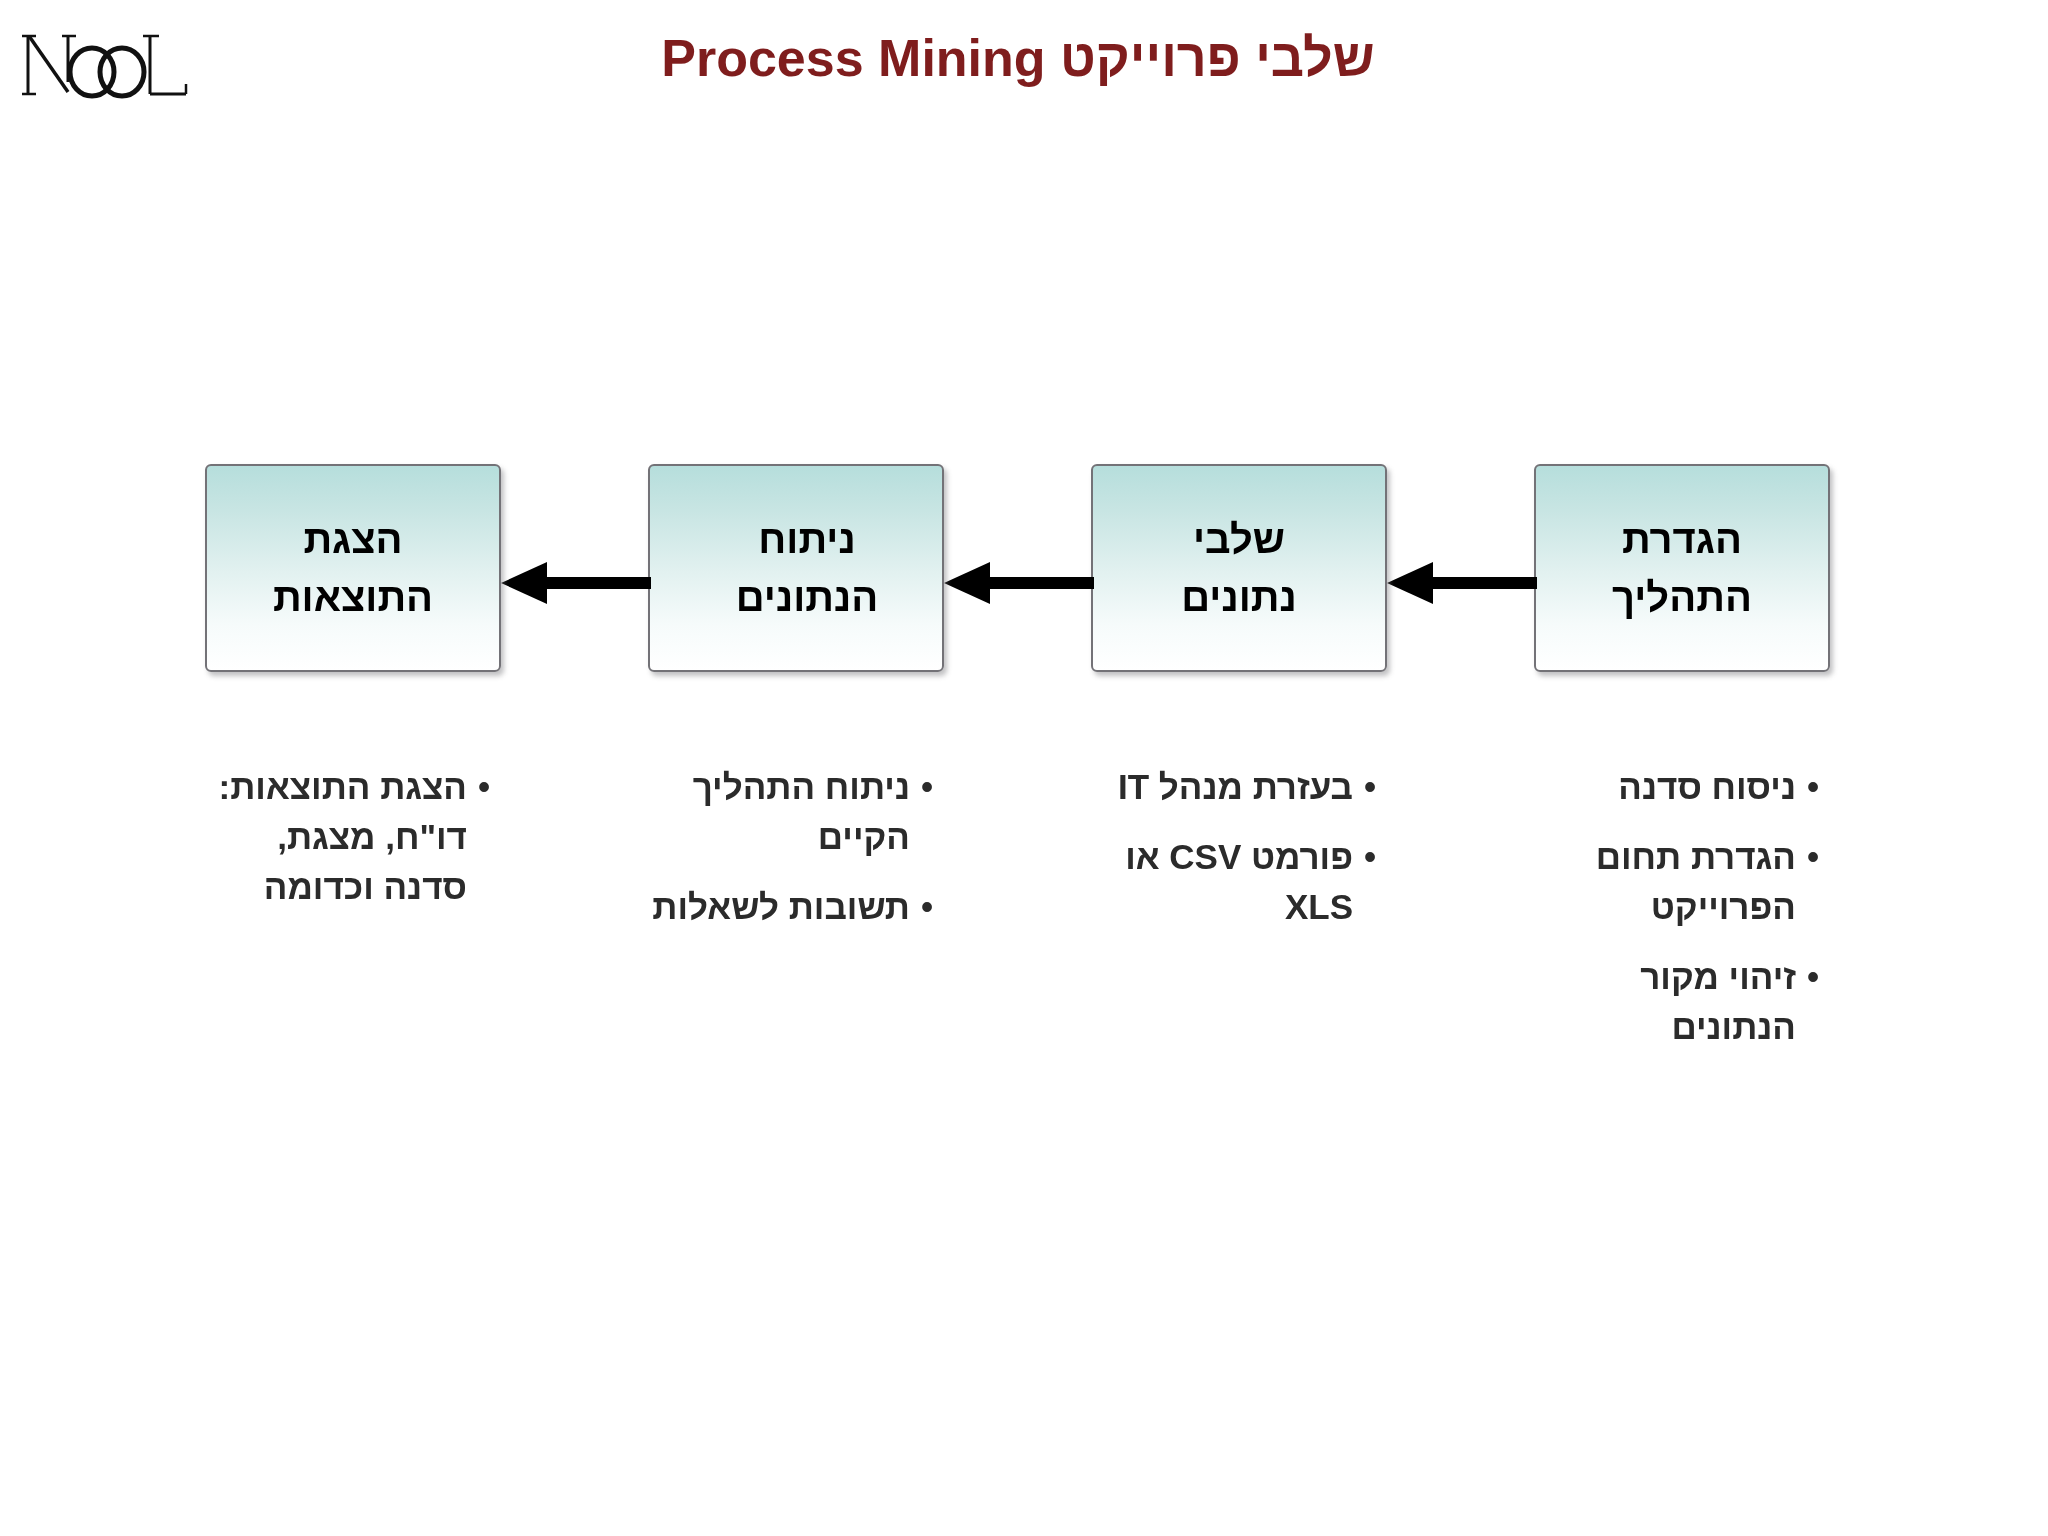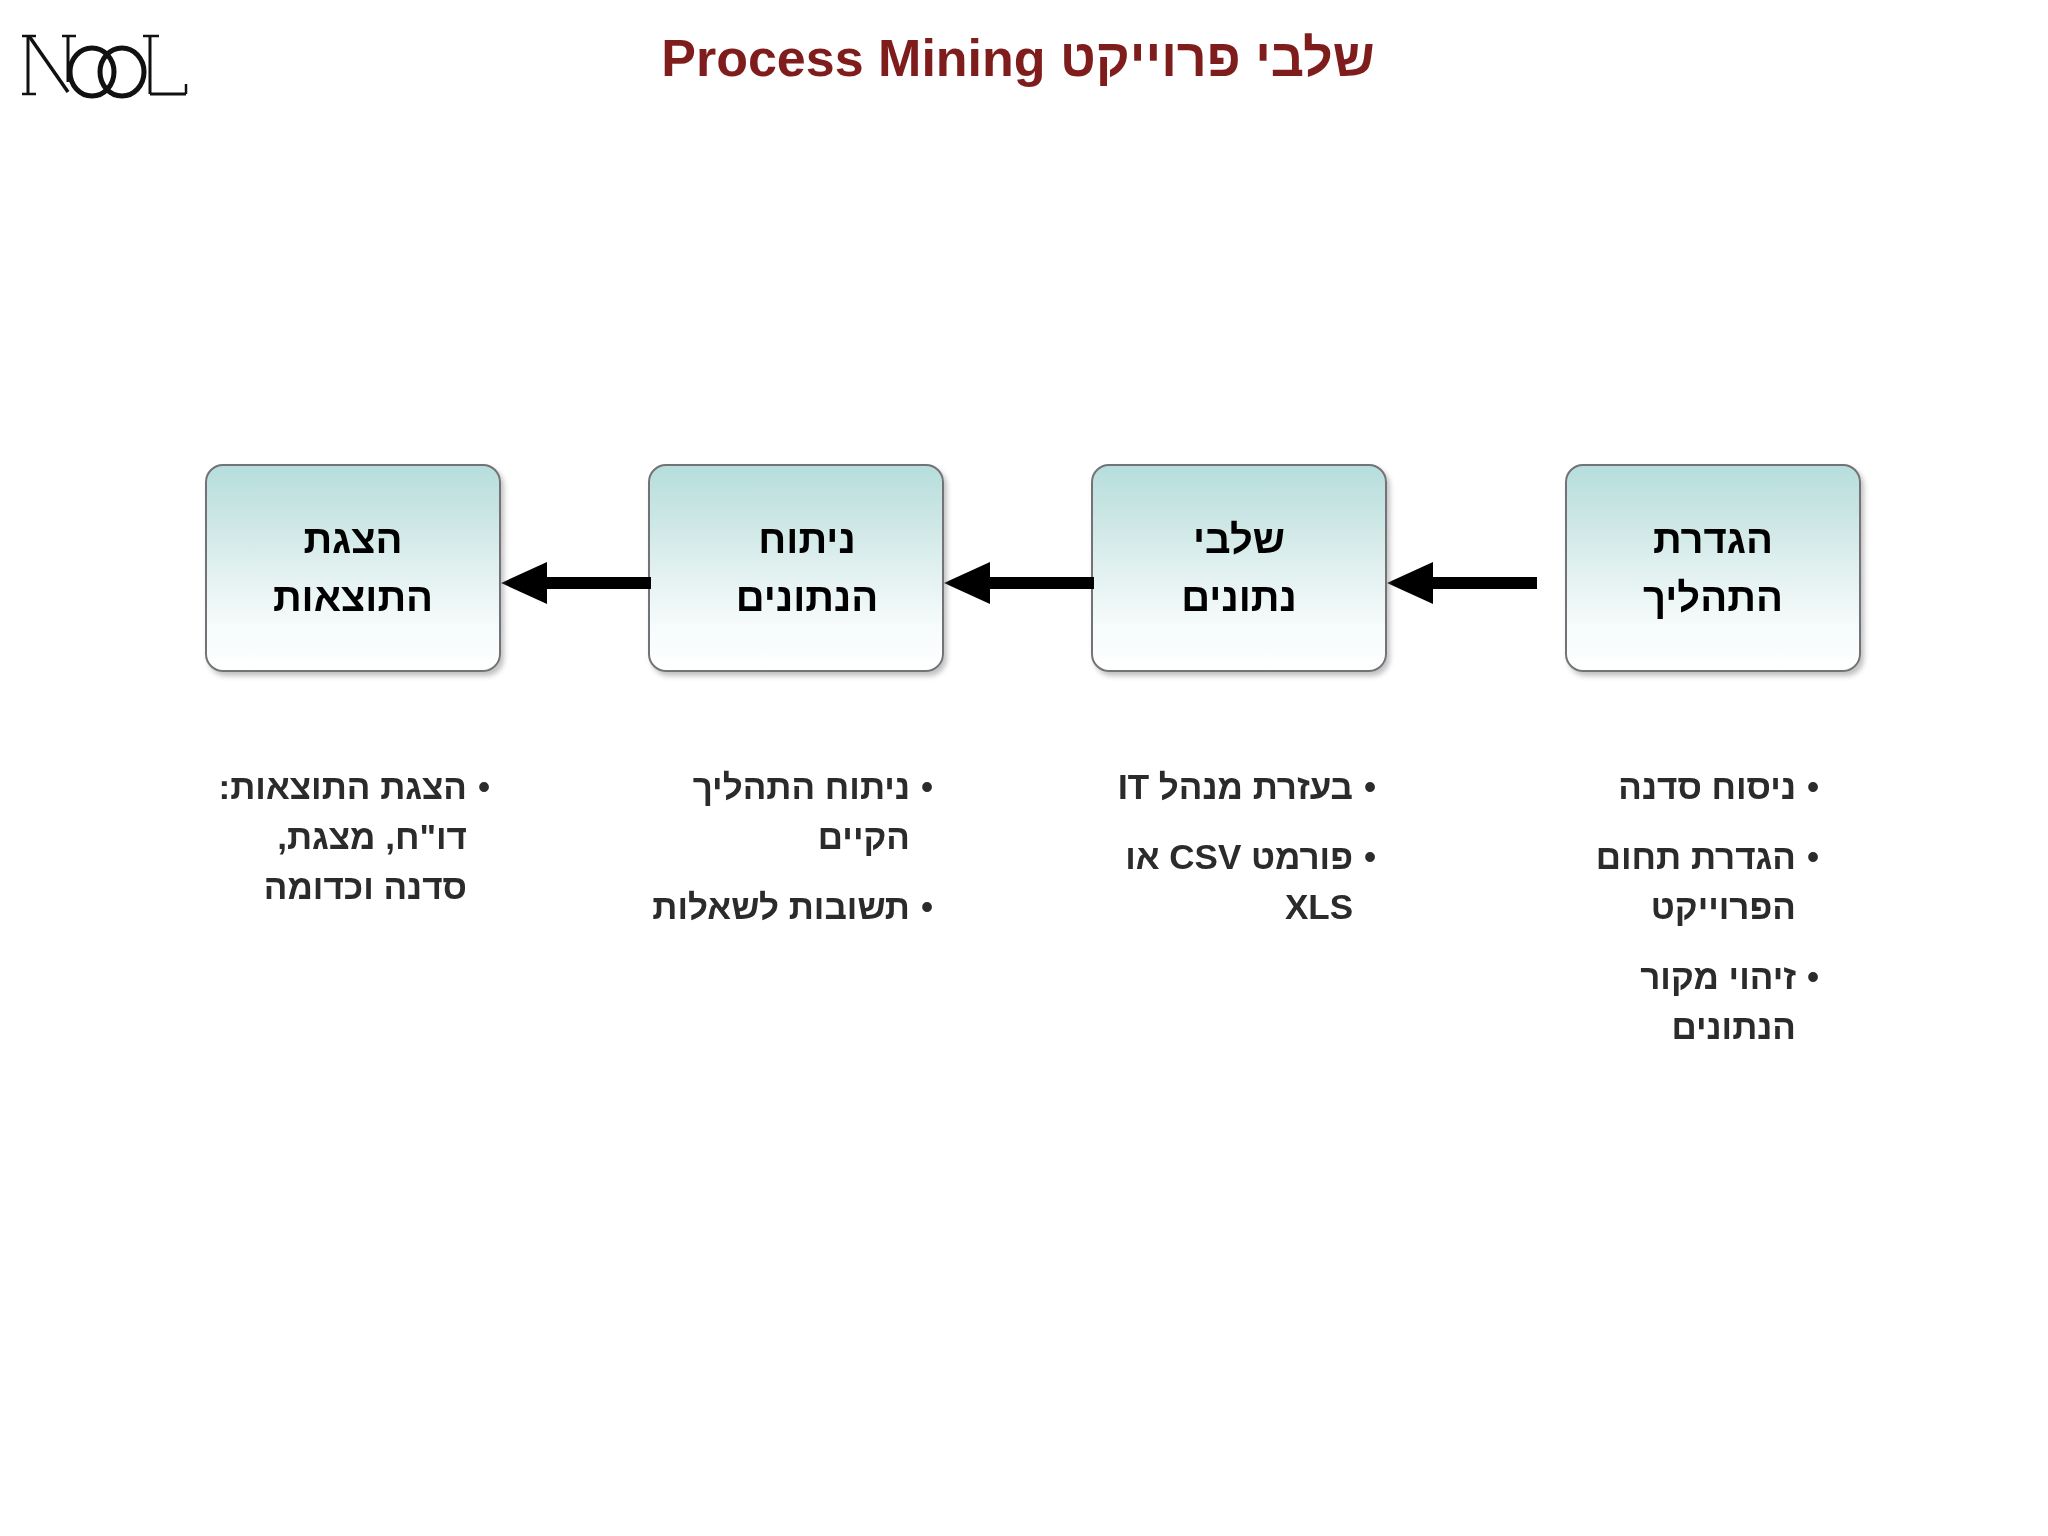--- a/index.html
+++ b/index.html
@@ -51,37 +51,37 @@
     height: 220px;
   }
 
   .flow-box {
     position: absolute;
     top: 4px;
     width: 296px;
     height: 208px;
     box-sizing: border-box;
     border: 2px solid #737277;
-    border-radius: 18px;
+    border-radius: 6px;
     background: linear-gradient(to bottom, #b6dedc 0%, #c8e5e3 22%, #e2f1f0 52%, #f6fbfb 78%, #ffffff 100%);
     box-shadow: 3px 4px 5px rgba(120,120,125,0.45);
     display: flex;
     flex-direction: column;
     align-items: center;
     justify-content: center;
     color: #000000;
     font-size: 40px;
     font-weight: bold;
     line-height: 1.45;
     text-align: center;
     direction: rtl;
   }
   .flow-box .line { display: block; }
 
-  #flow-box-0 { left: 1360px; }
+  #flow-box-0 { left: 1329px; }
   #flow-box-1 { left: 886px; }
   #flow-box-2 { left: 443px; padding-left: 22px; }
   #flow-box-3 { left: 0px; }
 
   .flow-arrow {
     position: absolute;
     top: 102px;
     width: 150px;
     height: 42px;
   }

